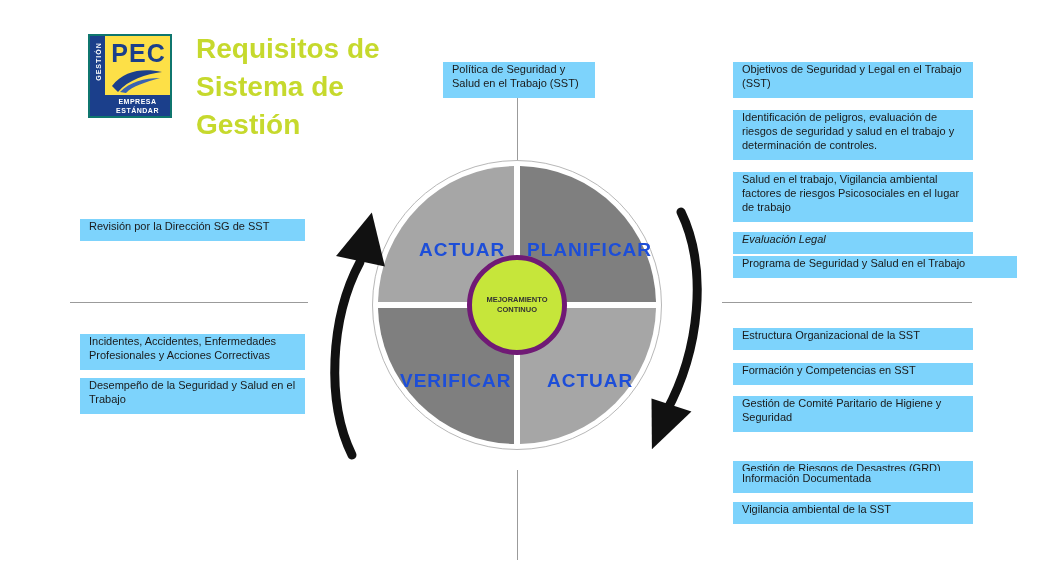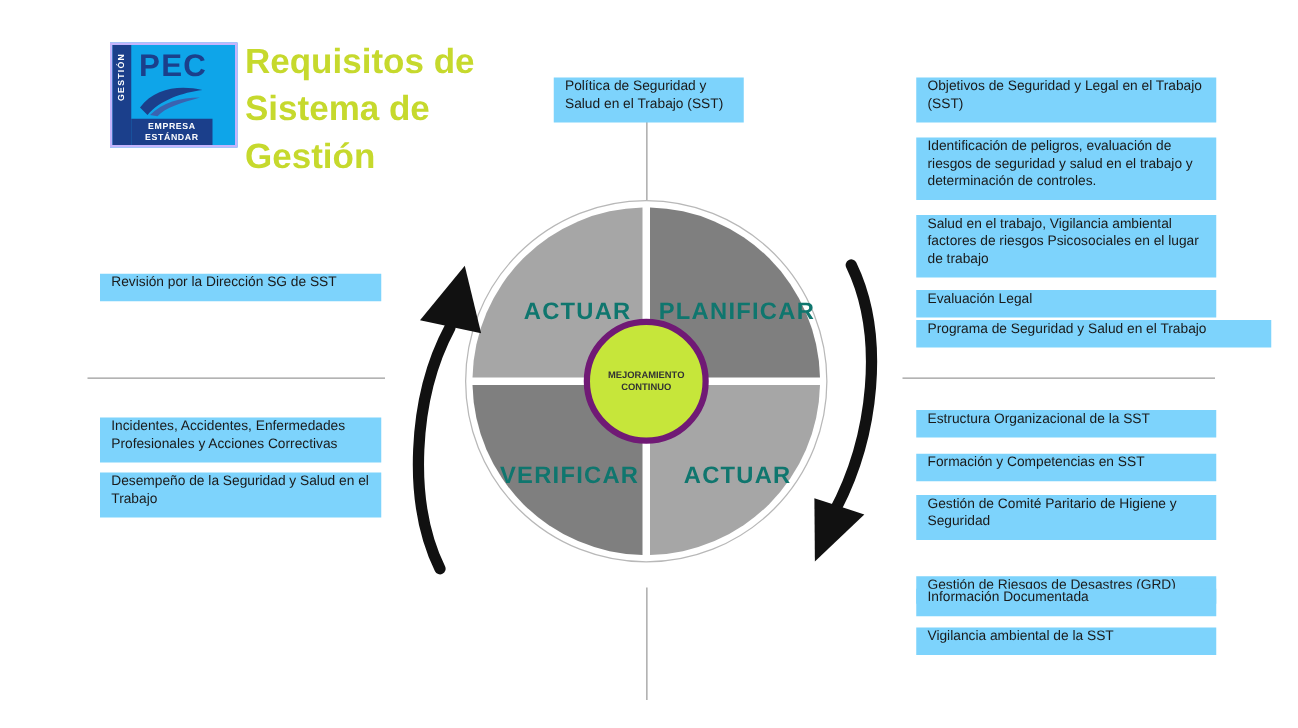--- a/index.html
+++ b/index.html
@@ -13,24 +13,24 @@
     position: relative;
     font-family: "Liberation Sans", sans-serif;
     overflow: hidden;
   }
 
   
   .logo {
     position: absolute;
     left: 88px;
     top: 34px;
-    width: 102px;
+    width: 84px;
     height: 84px;
-    border: 2px solid #c4b5fd;
-    background: #0ea5e9;
+    border: 2px solid #0f766e;
+    background: #fde047;
     box-sizing: border-box;
   }
   .logo-inner {
     position: relative;
     width: 100%;
     height: 100%;
   }
   .logo-side {
     position: absolute;
     left: 0;
@@ -124,21 +124,21 @@
     top: 0;
     width: 290px;
     height: 290px;
     border-radius: 50%;
     background: #ffffff;
     border: 1px solid #b8b8b8;
     box-sizing: border-box;
   }
   .quad-text {
     position: absolute;
-    color: #0f766e;
+    color: #1d4ed8;
     font-size: 19px;
     font-weight: bold;
     letter-spacing: 1px;
     white-space: nowrap;
   }
   .center-circle {
     position: absolute;
     left: 95px;
     top: 95px;
     width: 100px;
@@ -238,21 +238,21 @@
 
   <path d="M352 455 C326 402, 330 318, 360 262" stroke="#111111" stroke-width="9" fill="none" stroke-linecap="round"></path>
   <polygon points="366,212 340,262 390,262" fill="#111111" transform="rotate(12 366 240)"></polygon>
 </svg>
 
 <div class="box" style="left:443px; top:62px; width:152px; height:36px;">Política de Seguridad y Salud en el Trabajo (SST)</div>
 
 <div class="box" style="left:733px; top:62px;  width:240px; height:36px;">Objetivos de Seguridad y Legal en el Trabajo (SST)</div>
 <div class="box" style="left:733px; top:110px; width:240px; height:50px;">Identificación de peligros, evaluación de riesgos de seguridad y salud en el trabajo y determinación de controles.</div>
 <div class="box" style="left:733px; top:172px; width:240px; height:50px;">Salud en el trabajo, Vigilancia ambiental factores de riesgos Psicosociales en el lugar de trabajo</div>
-<div class="box" style="left:733px; top:232px; width:240px; height:22px;">Evaluación Legal</div>
+<div class="box" style="left:733px; top:232px; width:240px; height:22px;font-style:italic;">Evaluación Legal</div>
 <div class="box" style="left:733px; top:256px; width:284px; height:22px;">Programa de Seguridad y Salud en el Trabajo</div>
 
 <div class="box" style="left:733px; top:328px; width:240px; height:22px;">Estructura Organizacional de la SST</div>
 <div class="box" style="left:733px; top:363px; width:240px; height:22px;">Formación y Competencias en SST</div>
 <div class="box" style="left:733px; top:396px; width:240px; height:36px;">Gestión de Comité Paritario de Higiene y Seguridad</div>
 <div class="box" style="left:733px; top:440px; width:240px; height:22px;margin-top:21px;">Gestión de Riesgos de Desastres (GRD)</div>
 <div class="box" style="left:733px; top:471px; width:240px; height:22px;">Información Documentada</div>
 <div class="box" style="left:733px; top:502px; width:240px; height:22px;">Vigilancia ambiental de la SST</div>
 
 <div class="box" style="left:80px; top:219px; width:225px; height:22px;">Revisión por la Dirección SG de SST</div>

